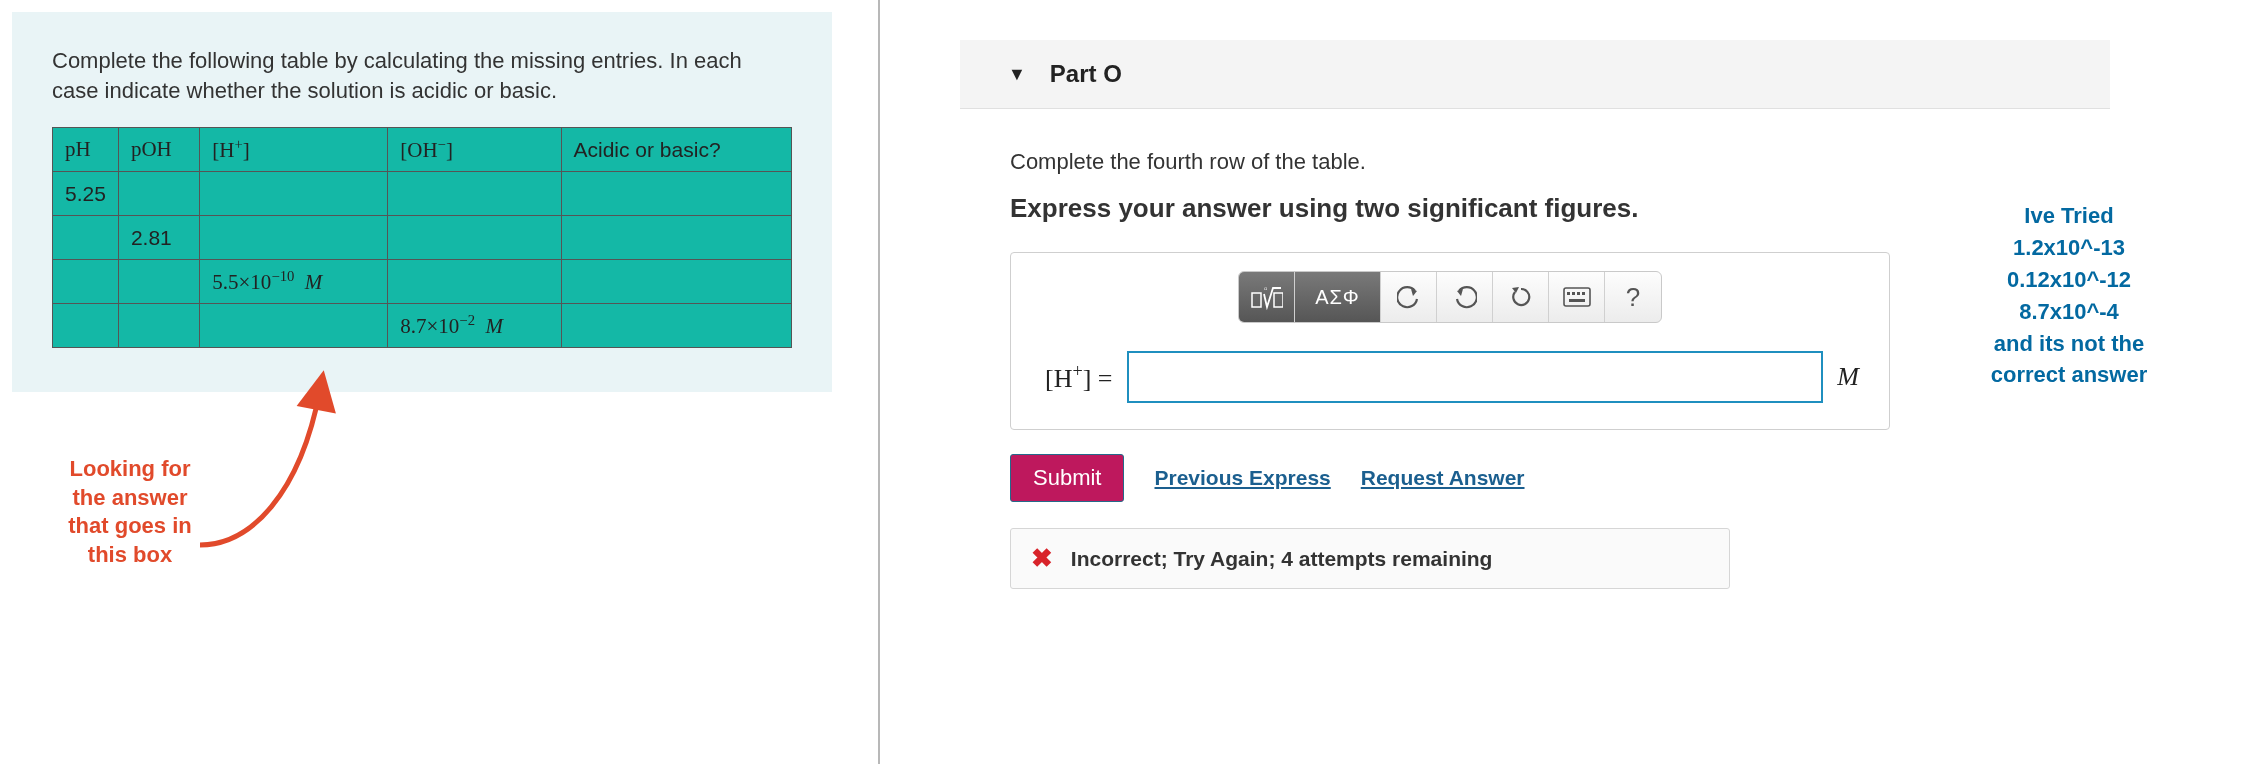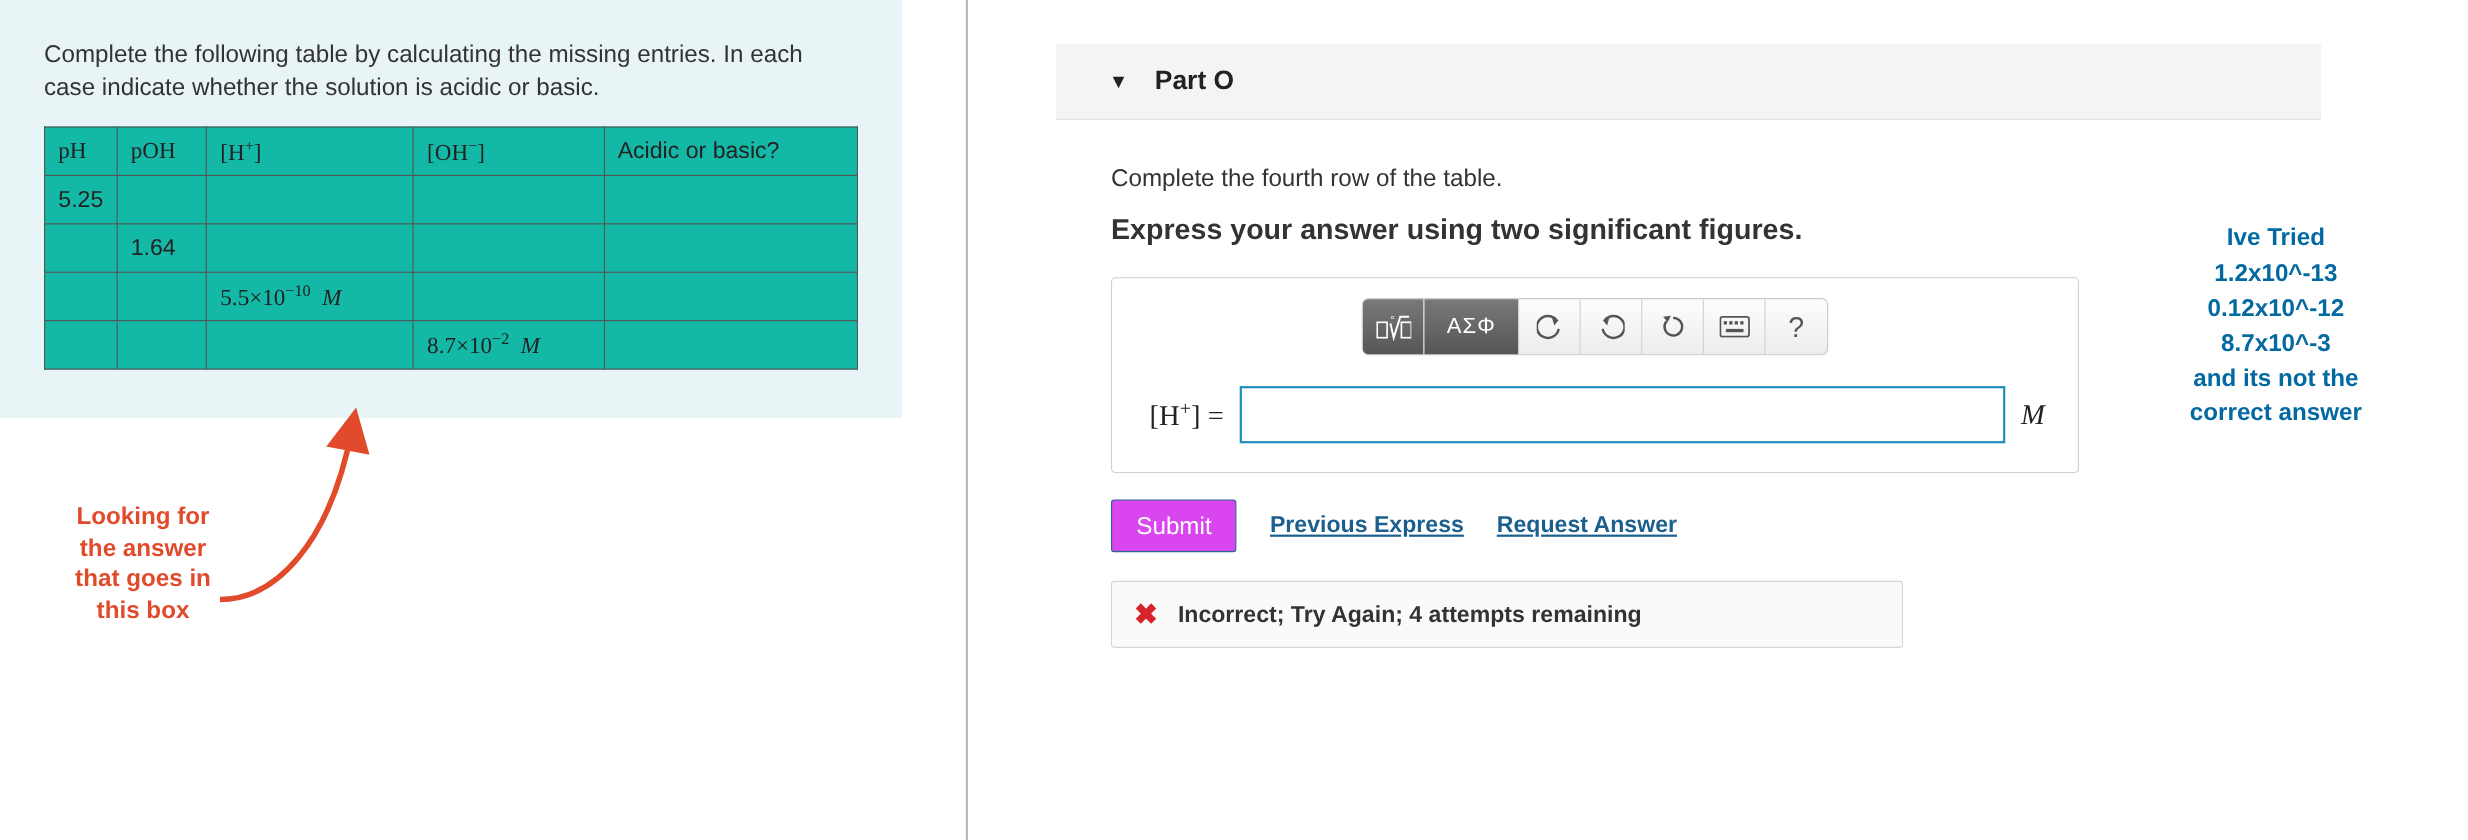--- a/index.html
+++ b/index.html
@@ -17,21 +17,21 @@
     height: 764px;
   }
   .left-col {
     width: 880px;
     border-right: 2px solid #b8b8b8;
     padding: 0;
     position: relative;
   }
   .prompt-box {
     background: #e9f4f6;
-    margin: 0;
+    margin: 12px;
     padding: 34px 40px 44px 40px;
     width: 820px;
   }
   .prompt-text {
     font-size: 22px;
     line-height: 1.35;
     color: #333;
     margin-bottom: 22px;
   }
   table.data {
@@ -173,21 +173,21 @@
     padding-right: 10px;
   }
 
   .action-row {
     display: flex;
     align-items: center;
     gap: 30px;
     margin-top: 24px;
   }
   .btn-submit {
-    background: #d946ef;
+    background: #be185d;
     color: #fff;
     border: 1px solid #25698a;
     border-radius: 3px;
     padding: 10px 22px;
     font-size: 22px;
     font-weight: 500;
   }
   .link {
     color: #1b5f8f;
     font-weight: 700;
@@ -251,21 +251,21 @@
         <tbody>
           <tr>
             <td>5.25</td>
             <td></td>
             <td></td>
             <td></td>
             <td></td>
           </tr>
           <tr>
             <td></td>
-            <td>1.64</td>
+            <td>2.81</td>
             <td></td>
             <td></td>
             <td></td>
           </tr>
           <tr>
             <td></td>
             <td></td>
             <td><span class="serif">5.5×10<sup>−10</sup>&nbsp;&nbsp;<span class="ital">M</span></span></td>
             <td></td>
             <td></td>
@@ -369,19 +369,19 @@
       <div class="feedback">
         <span class="x-icon">✖</span>
         <span class="feedback-text">Incorrect; Try Again; 4 attempts remaining</span>
       </div>
     </div>
 
     <div class="annot-right">
       <div>Ive Tried</div>
       <div>1.2x10^-13</div>
       <div>0.12x10^-12</div>
-      <div>8.7x10^-3</div>
+      <div>8.7x10^-4</div>
       <div>and its not the</div>
       <div>correct answer</div>
     </div>
 
   </div>
 </div>
 
 </body></html>

